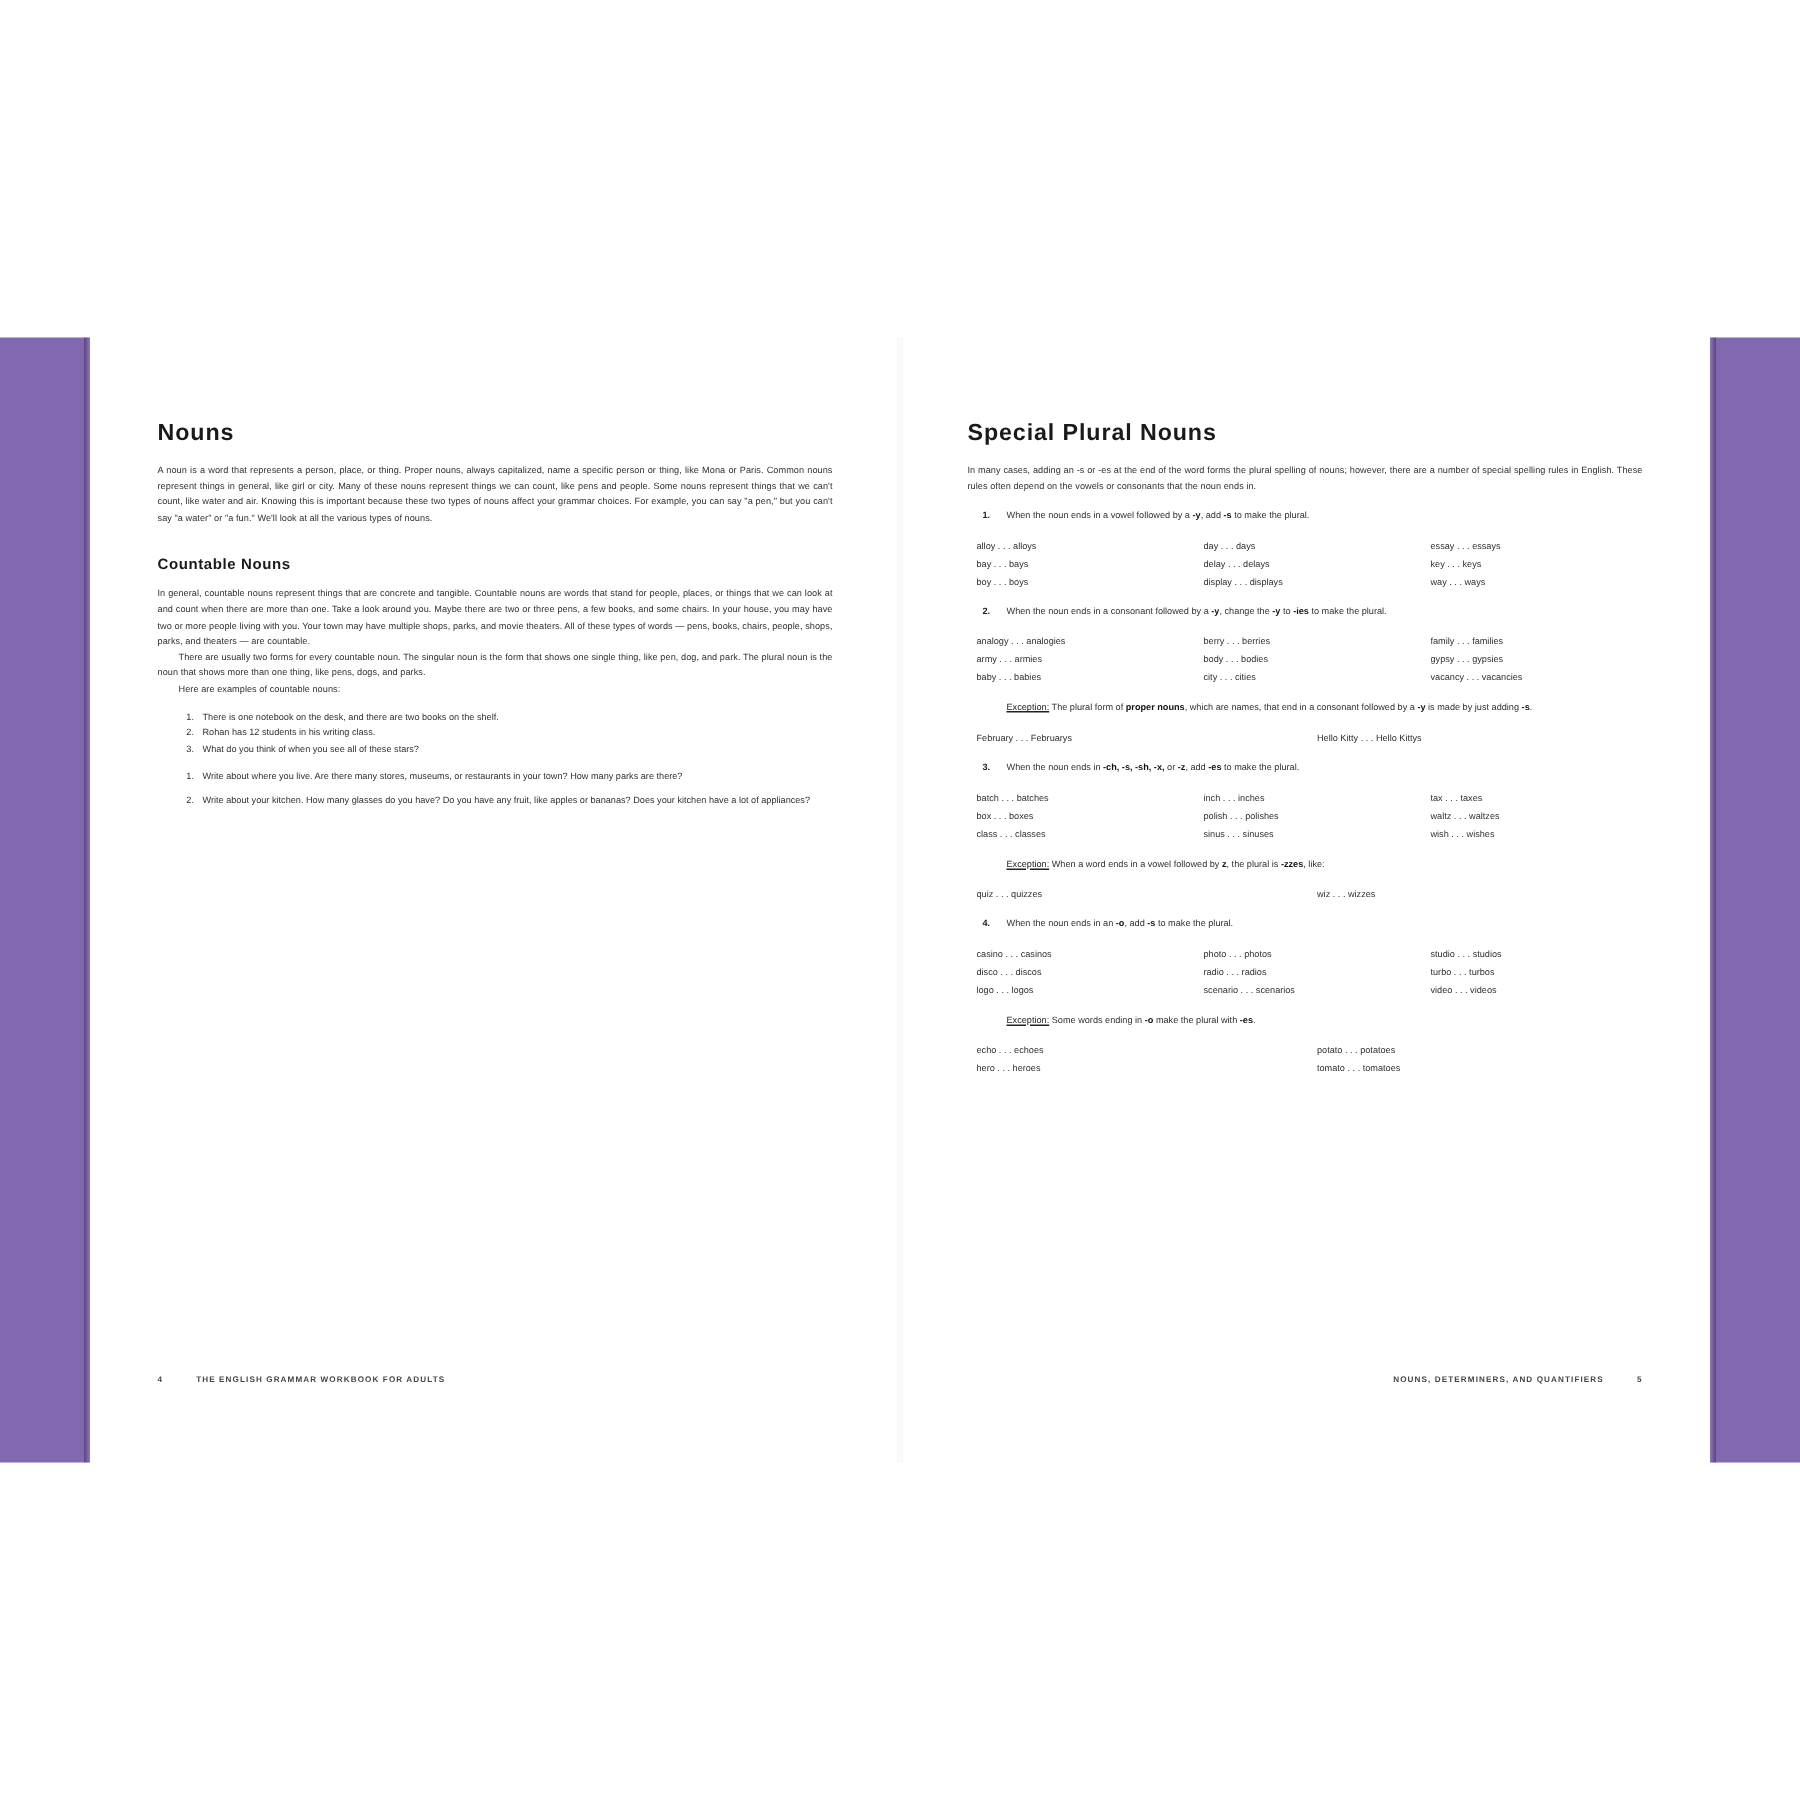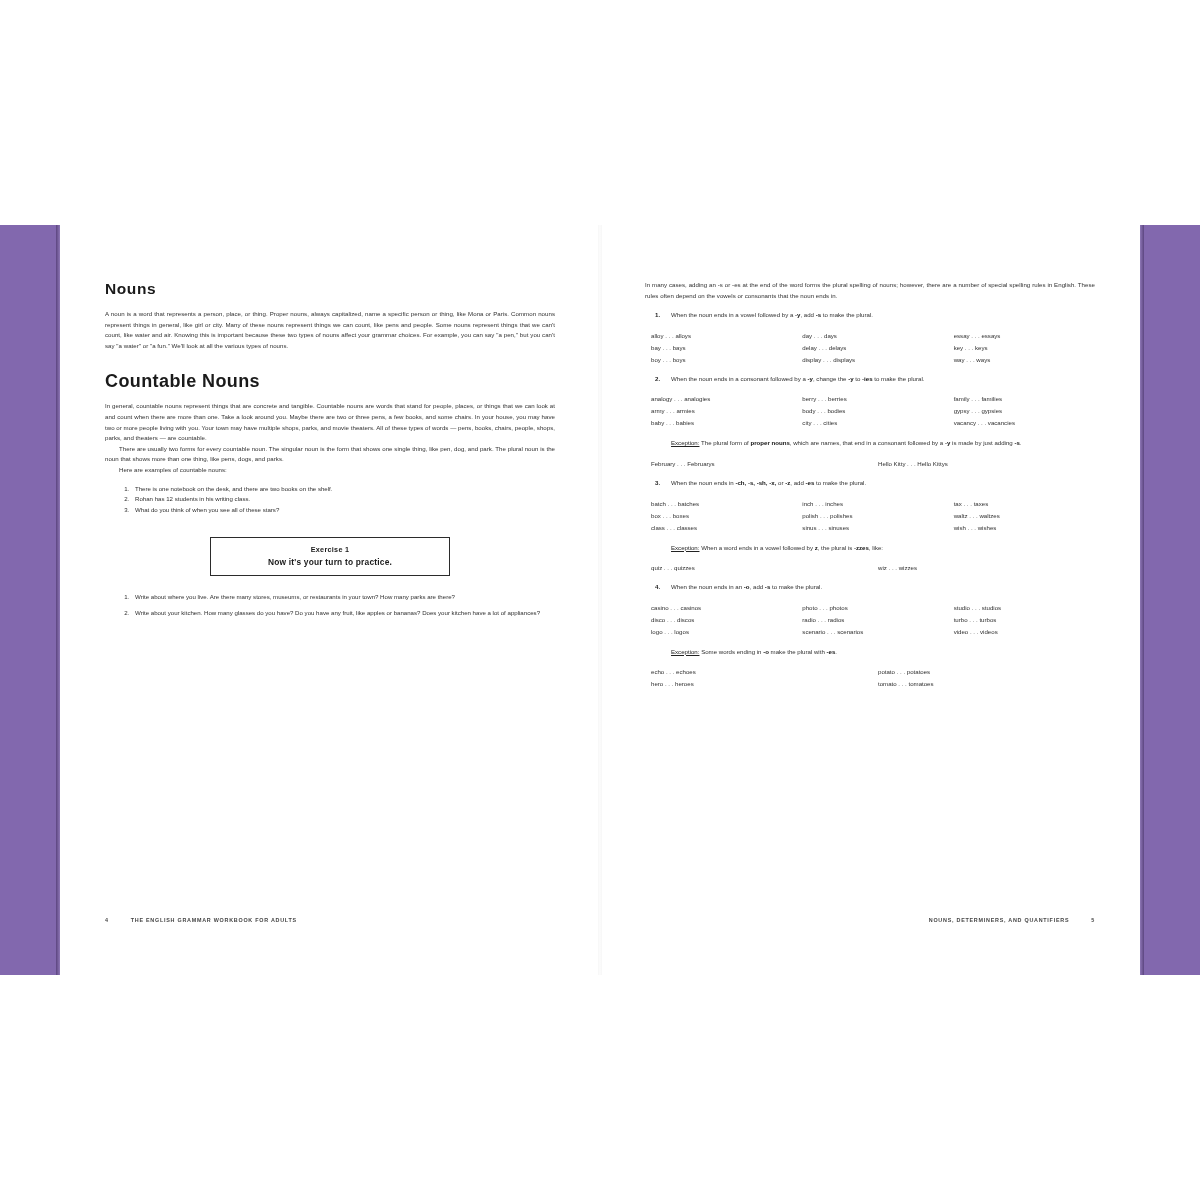--- a/index.html
+++ b/index.html
@@ -67,21 +67,21 @@
   }
 
   h1.chapter-head {
     font-size: 15.5px;
     font-weight: bold;
     letter-spacing: .6px;
     color: #1a1a1a;
     margin: 0 0 11px 0;
   }
   h2.section-head {
-    font-size: 18px;
+    font-size: 10px;
     font-weight: bold;
     letter-spacing: .4px;
     color: #1a1a1a;
     margin: 20px 0 9px 0;
   }
   p.body {
     font-size: 6.1px;
     line-height: 10.6px;
     color: #303030;
     margin: 0 0 0 0;
@@ -219,40 +219,37 @@
       <p class="body">In general, countable nouns represent things that are concrete and tangible. Countable nouns are words that stand for people, places, or things that we can look at and count when there are more than one. Take a look around you. Maybe there are two or three pens, a few books, and some chairs. In your house, you may have two or more people living with you. Your town may have multiple shops, parks, and movie theaters. All of these types of words — pens, books, chairs, people, shops, parks, and theaters — are countable.</p>
       <p class="body">There are usually two forms for every countable noun. The singular noun is the form that shows one single thing, like pen, dog, and park. The plural noun is the noun that shows more than one thing, like pens, dogs, and parks.</p>
       <p class="body">Here are examples of countable nouns:</p>
 
       <ol class="numlist tight">
         <li>There is one notebook on the desk, and there are two books on the shelf.</li>
         <li>Rohan has 12 students in his writing class.</li>
         <li>What do you think of when you see all of these stars?</li>
       </ol>
 
-      <div class="exercise-box">
-        <div class="ex-title">Exercise 1</div>
-        <div class="ex-sub">Now it's your turn to practice.</div>
-      </div>
 
       <ol class="numlist spaced">
         <li>Write about where you live. Are there many stores, museums, or restaurants in your town? How many parks are there?</li>
         <li>Write about your kitchen. How many glasses do you have? Do you have any fruit, like apples or bananas? Does your kitchen have a lot of appliances?</li>
       </ol>
 
       <div class="footer left">
         <div class="row">
           <span class="pg">4</span>
           <span>THE ENGLISH GRAMMAR WORKBOOK FOR ADULTS</span>
         </div>
       </div>
     </div>
 
     <div class="page right">
 
+      <h1 class="chapter-head">Special Plural Nouns</h1>
 
       <p class="body">In many cases, adding an -s or -es at the end of the word forms the plural spelling of nouns; however, there are a number of special spelling rules in English. These rules often depend on the vowels or consonants that the noun ends in.</p>
 
       <div class="rule">
         <span class="rnum">1.</span>
         <span>When the noun ends in a vowel followed by a </span><b>-y</b><span>, add </span><b>-s</b><span> to make the plural.</span>
       </div>
       <div class="word-grid">
         <div class="cell">alloy . . . alloys</div>
         <div class="cell">day . . . days</div>

